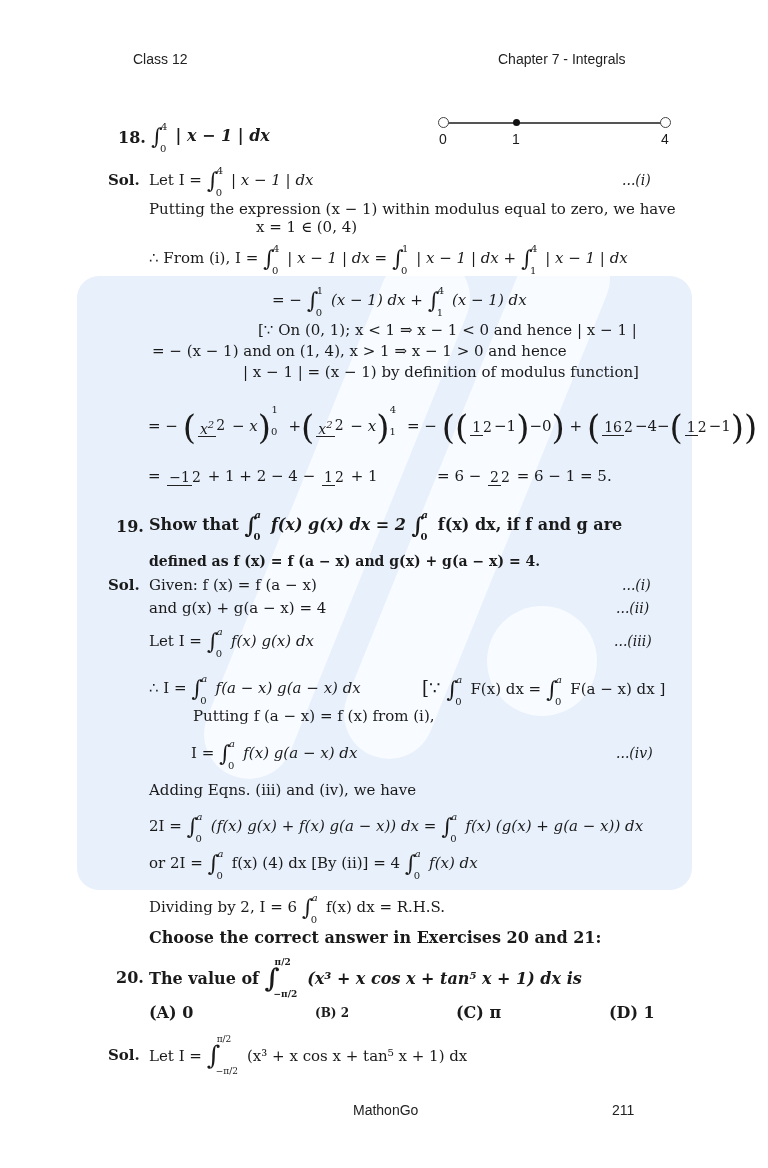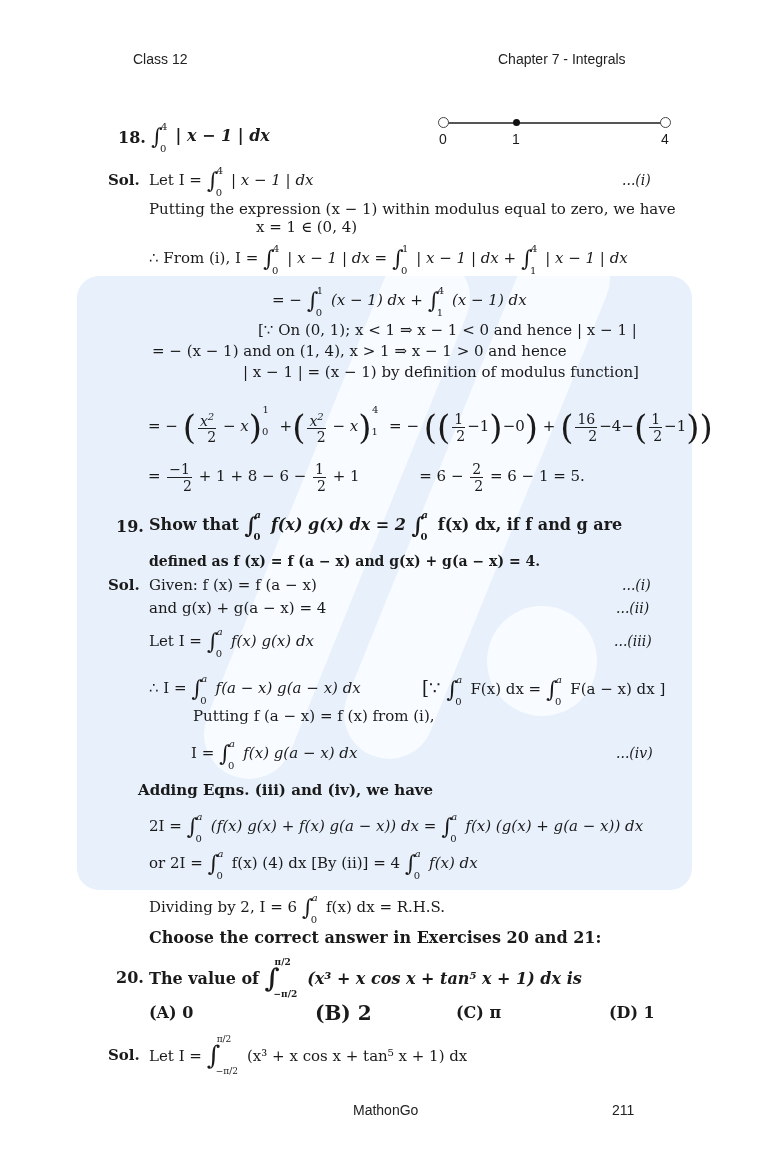--- a/index.html
+++ b/index.html
@@ -10,21 +10,21 @@
   .wm-box { position:absolute; left:77px; top:276px; width:615px; height:614px;
             background:#e8f0fb; border-radius:22px; overflow:hidden; }
   .wm-stroke { position:absolute; background:#f8fbff; border-radius:60px; }
   .line { position:absolute; font-size:15px; white-space:nowrap; line-height:20px; }
   .bold { font-weight:bold; }
   .it { font-style:italic; }
   .tag { position:absolute; font-size:14px; font-style:italic; }
   .int { display:inline-block; position:relative; font-size:22px; line-height:20px; vertical-align:-3px; margin-right:8px; }
   .int .up { position:absolute; left:10px; top:-10px; font-size:10px; }
   .int .lo { position:absolute; left:9px; top:12px; font-size:10px; }
-  .frac { display:inline-flex; flex-direction:column; align-items:flex-end; vertical-align:middle; font-size:14px; line-height:16px; margin:0 2px; }
+  .frac { display:inline-flex; flex-direction:row; align-items:flex-start; vertical-align:middle; font-size:14px; line-height:16px; margin:0 2px; }
   .frac .n { border-bottom:1px solid #222; padding:0 2px; }
   .paren { font-size:34px; vertical-align:middle; font-weight:200; }
   .sup { font-size:10px; vertical-align:super; }
   .sub { font-size:10px; vertical-align:sub; }
   .nl-label { position:absolute; font-family:"Liberation Sans",sans-serif; font-size:14px; }
 </style>
 </head>
 <body>
 
 <div class="abs hdr" style="left:133px;top:51px;">Class 12</div>
@@ -103,21 +103,21 @@
       <span class="d">2</span>
     </span>−1<span class="paren">))</span>
 </div>
 
 <div class="line" style="left:148px;top:456px;line-height:40px;">
   <span>=</span>
   <span class="frac">
       <span class="n">−1</span>
       <span class="d">2</span>
     </span>
-  <span>+ 1 + 8 − 6 −</span>
+  <span>+ 1 + 2 − 4 −</span>
   <span class="frac">
       <span class="n">1</span>
       <span class="d">2</span>
     </span>
   <span>+ 1</span>
   <span style="display:inline-block;width:50px;"></span>
   <span>= 6 −</span>
   <span class="frac">
       <span class="n">2</span>
       <span class="d">2</span>
@@ -163,21 +163,21 @@
 
 <div class="line" style="left:149px;top:706px;margin-left:44px;">Putting f (a − x) = f (x) from (i),</div>
 
 <div class="line" style="left:191px;top:743px;">
   <span>I = </span>
   <span class="int">∫<span class="up it">a</span><span class="lo">0</span></span>
   <span class="it">f(x) g(a − x) dx</span>
 </div>
 <div class="tag" style="left:616px;top:745px;text-align:right;">...(iv)</div>
 
-<div class="line" style="left:138px;top:780px;font-weight:bold;">Adding Eqns. (iii) and (iv), we have</div>
+<div class="line" style="left:149px;top:780px;">Adding Eqns. (iii) and (iv), we have</div>
 
 <div class="line" style="left:149px;top:816px;">
   <span>2I = </span>
   <span class="int">∫<span class="up it">a</span><span class="lo">0</span></span>
   <span class="it">(f(x) g(x) + f(x) g(a − x)) dx  =</span>
   <span class="int">∫<span class="up it">a</span><span class="lo">0</span></span>
   <span class="it">f(x) (g(x) + g(a − x))  dx</span>
 </div>
 
 <div class="line" style="left:149px;top:853px;">
@@ -197,21 +197,21 @@
 <div class="line bold" style="left:149px;top:928px;font-size:16px;">Choose the correct answer in Exercises 20 and 21:</div>
 
 <div class="line bold" style="left:116px;top:968px;font-size:16px;">20.</div>
 <div class="line bold" style="left:149px;top:968px;font-size:16px;">
   <span>The value of</span>
   <span class="int" style="font-size:26px;">∫<span class="up" style="top:-16px;font-size:9px;">π/2</span><span class="lo" style="top:16px;font-size:9px;">−π/2</span></span>
   <span class="it" style="margin-left:14px;">(x³ + x cos x + tan⁵ x + 1)  dx is</span>
 </div>
 
 <div class="line bold" style="left:149px;top:1003px;font-size:16px;">(A) 0</div>
-<div class="line bold" style="left:315px;top:1003px;font-size:20px;">(B) 2</div>
+<div class="line bold" style="left:315px;top:1003px;font-size:12px;">(B) 2</div>
 <div class="line bold" style="left:456px;top:1003px;font-size:16px;">(C) π</div>
 <div class="line bold" style="left:609px;top:1003px;font-size:16px;">(D) 1</div>
 
 <div class="line bold" style="left:108px;top:1045px;">Sol.</div>
 <div class="line" style="left:149px;top:1045px;">
   <span>Let I = </span>
   <span class="int" style="font-size:26px;">∫<span class="up" style="top:-16px;font-size:9px;">π/2</span><span class="lo" style="top:16px;font-size:9px;">−π/2</span></span>
   <span style="margin-left:14px;">(x³ + x cos x + tan⁵ x + 1)  dx</span>
 </div>
 

